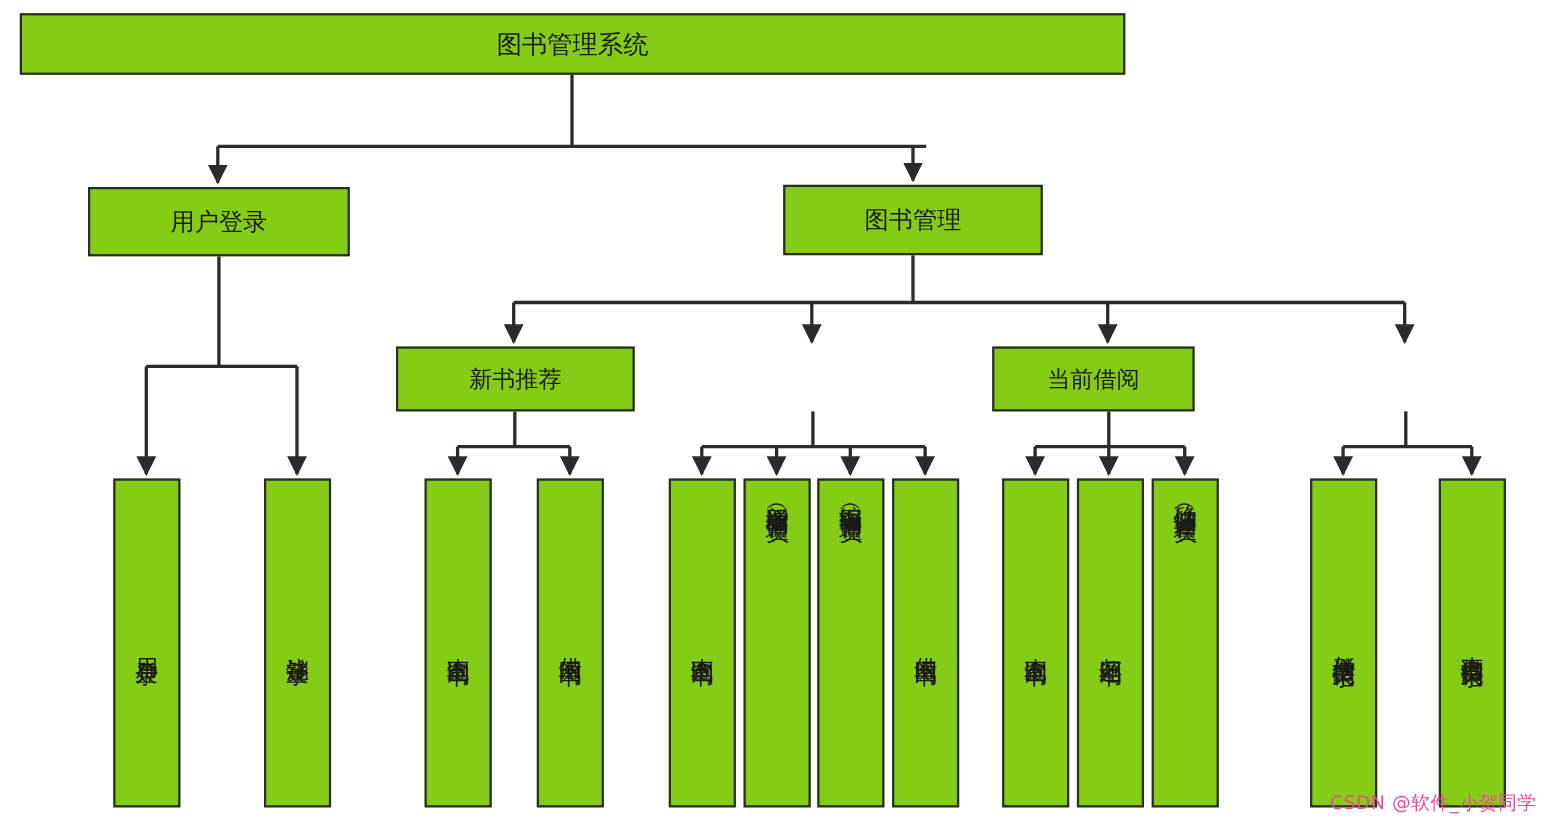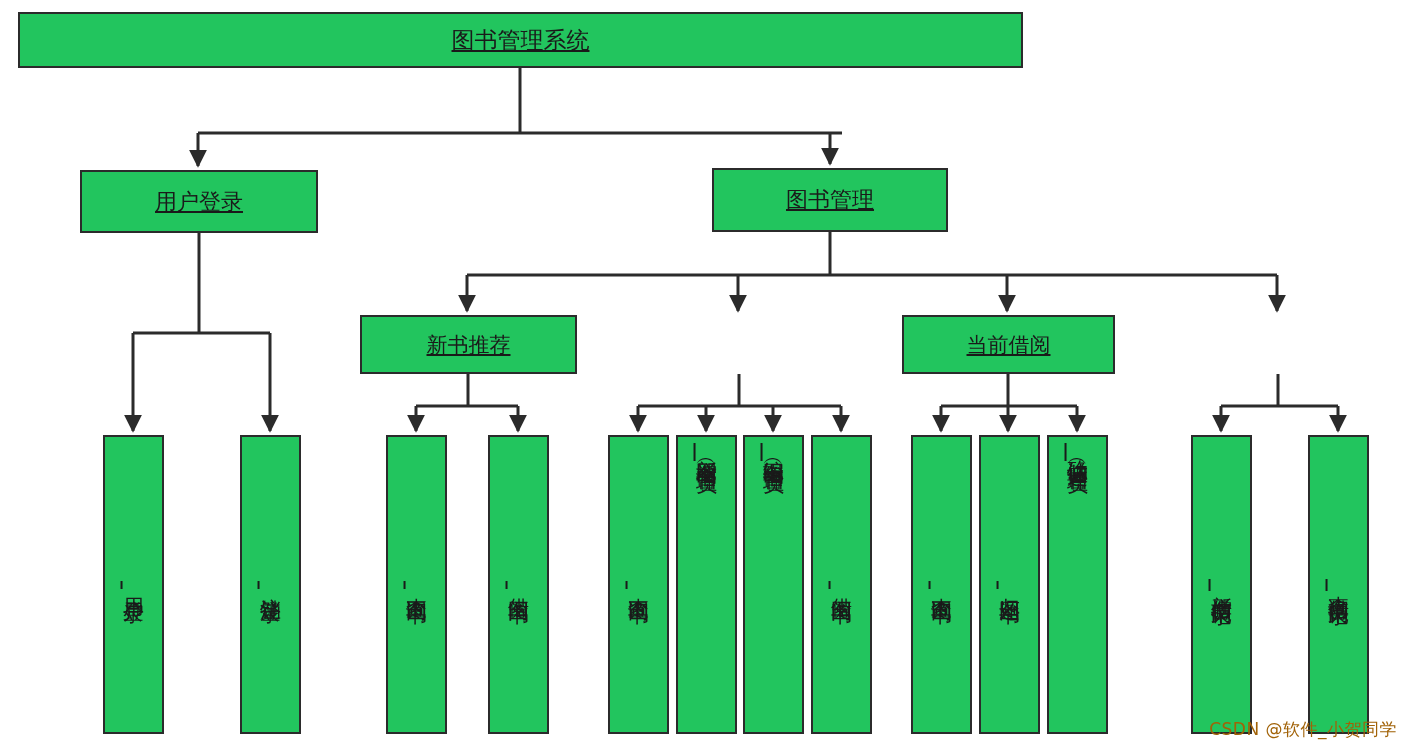--- a/index.html
+++ b/index.html
@@ -14,26 +14,25 @@
     position: relative;
     width: 1405px;
     height: 747px;
     background: #ffffff;
     overflow: hidden;
   }
   .node {
     position: absolute;
     box-sizing: border-box;
     border: 2.5px solid #2b2b2b;
-    background: #22c55e;
+    background: #84cc16;
     display: flex;
     align-items: center;
     justify-content: center;
     color: #1a1a1a;
-    text-decoration: underline;
   }
   .node.root {
     font-size: 23px;
   }
   .node.level2 {
     font-size: 22px;
   }
   .node.level3 {
     font-size: 21px;
   }
@@ -61,21 +60,21 @@
     top: 0;
     width: 1405px;
     height: 747px;
     pointer-events: none;
   }
   .watermark {
     position: absolute;
     right: 8px;
     bottom: 6px;
     font-size: 17px;
-    color: #a16207;
+    color: #ec4899;
     letter-spacing: 0.5px;
     white-space: nowrap;
   }
 </style>
 </head>
 <body>
 
 <div id="canvas">
 
   <svg class="links" viewBox="0 0 1405 747">
@@ -136,21 +135,21 @@
   <div class="node level2" style="left:80px; top:170px; width:238px; height:63px;">
     <span class="node-label">用户登录</span>
   </div>
   <div class="node level2" style="left:712px; top:168px; width:236px; height:64px;">
     <span class="node-label">图书管理</span>
   </div>
 
   <div class="node level3" style="left:360px; top:315px; width:217px; height:59px;">
     <span class="node-label">新书推荐</span>
   </div>
-  <div class="node level3" style="left:902px; top:315px; width:213px; height:59px;">
+  <div class="node level3" style="left:902px; top:315px; width:184px; height:59px;">
     <span class="node-label">当前借阅</span>
   </div>
 
   <div class="node leaf" style="left:103px; top:435px; width:61px; height:299px;">
     <span class="node-label">用户登录</span>
   </div>
   <div class="node leaf" style="left:240px; top:435px; width:61px; height:299px;">
     <span class="node-label">注销登录</span>
   </div>
 

